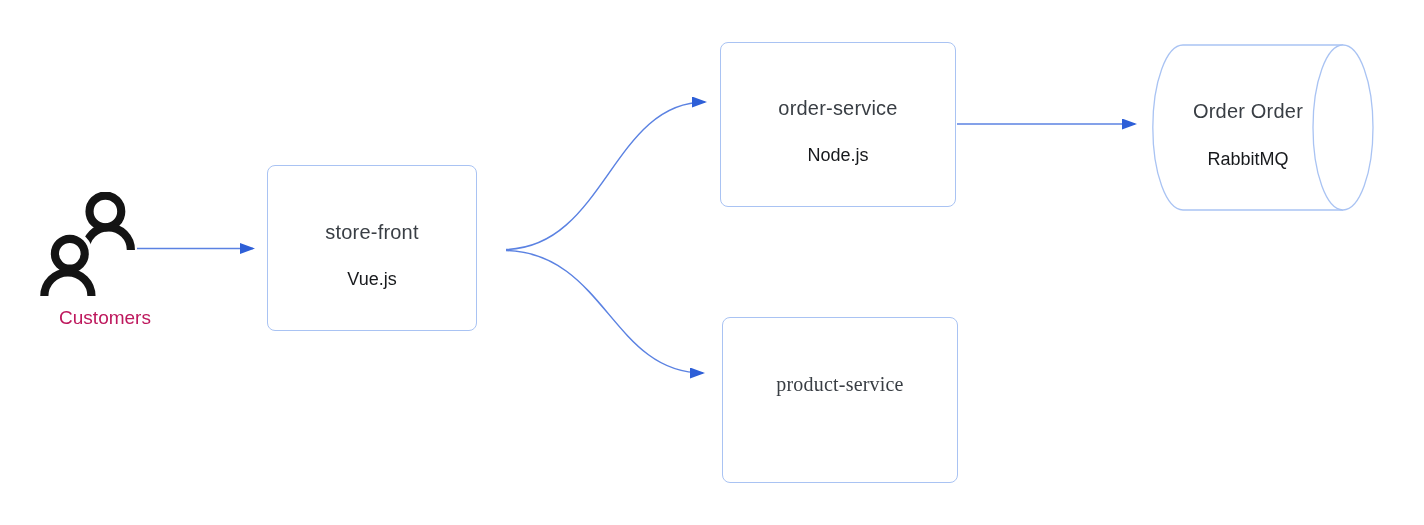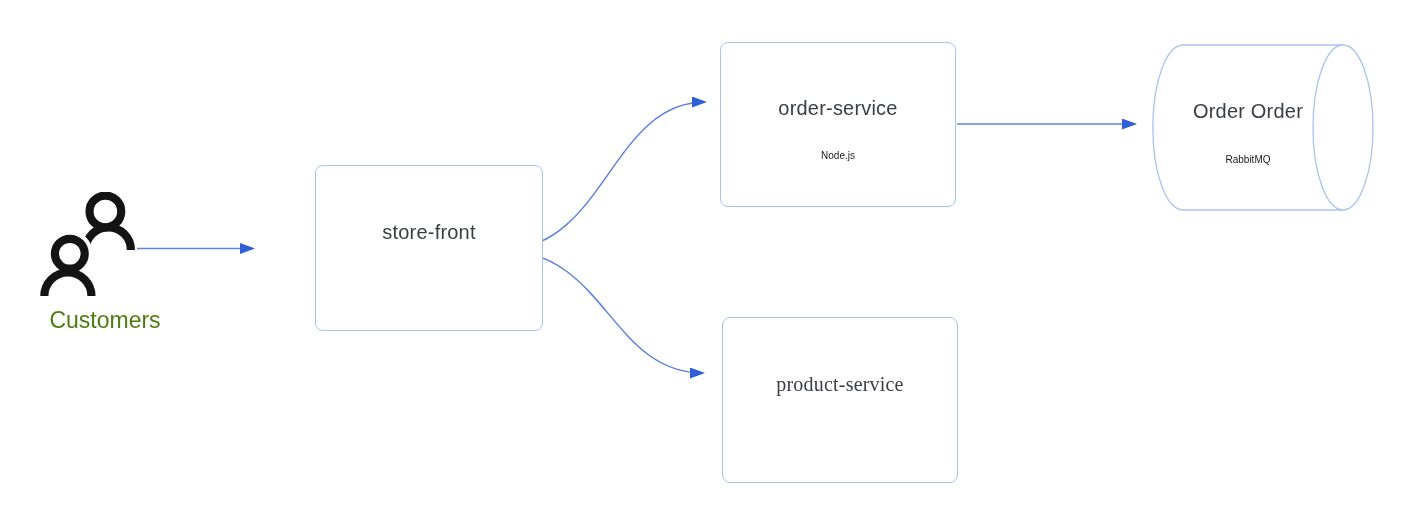--- a/index.html
+++ b/index.html
@@ -34,21 +34,21 @@
     letter-spacing: 0.2px;
     color: #393e44;
     white-space: nowrap;
   }
   .node-sub {
     position: absolute;
     left: 0; right: 0;
     top: 69%;
     transform: translateY(-50%);
     text-align: center;
-    font-size: 10px;
+    font-size: 18px;
     color: #17191c;
     white-space: nowrap;
   }
   .cylinder {
     position: absolute;
     left: 1152px; top: 44px;
     width: 222px; height: 167px;
   }
   .cylinder .text-wrap {
     position: absolute;
@@ -58,22 +58,22 @@
   .customers-icon {
     position: absolute;
     left: 40px; top: 192px;
     width: 100px; height: 110px;
   }
   .customers-label {
     position: absolute;
     left: 40px; top: 307px;
     width: 130px;
     text-align: center;
-    font-size: 23px;
-    color: #4d7c0f;
+    font-size: 19px;
+    color: #be185d;
     white-space: nowrap;
   }
 </style>
 </head>
 <body>
 
 <div class="stage">
 
   <svg class="edges-layer" width="1424" height="525" viewBox="0 0 1424 525">
     <defs>
@@ -93,22 +93,23 @@
     <path d="M47.5,60 A23.5,23.5 0 0 1 94.5,60" fill="none" stroke="#141414" stroke-width="8.5"></path>
 
     <circle cx="31" cy="64" r="15.5" fill="none" stroke="#ffffff" stroke-width="17"></circle>
     <path d="M4.5,108 A24.5,24.5 0 0 1 53.5,108" fill="none" stroke="#ffffff" stroke-width="17"></path>
 
     <circle cx="31" cy="64" r="15.5" fill="none" stroke="#141414" stroke-width="8.5"></circle>
     <path d="M4.5,108 A24.5,24.5 0 0 1 53.5,108" fill="none" stroke="#141414" stroke-width="8.5"></path>
   </svg>
   <div class="customers-label">Customers</div>
 
-  <div class="node" style="left:267px; top:165px; width:228px; height:166px;margin-left:48px;">
+  <div class="node" style="left:267px; top:165px; width:210px; height:166px;">
     <div class="node-title">store-front</div>
+    <div class="node-sub">Vue.js</div>
   </div>
 
   <div class="node" style="left:720px; top:42px; width:236px; height:165px;">
     <div class="node-title">order-service</div>
     <div class="node-sub">Node.js</div>
   </div>
 
   <div class="node" style="left:722px; top:317px; width:236px; height:166px;font-family:Liberation Serif, serif;">
     <div class="node-title">product-service</div>
   </div>

